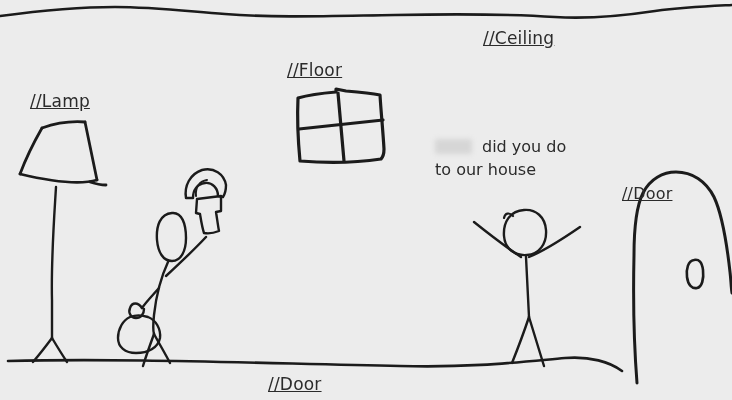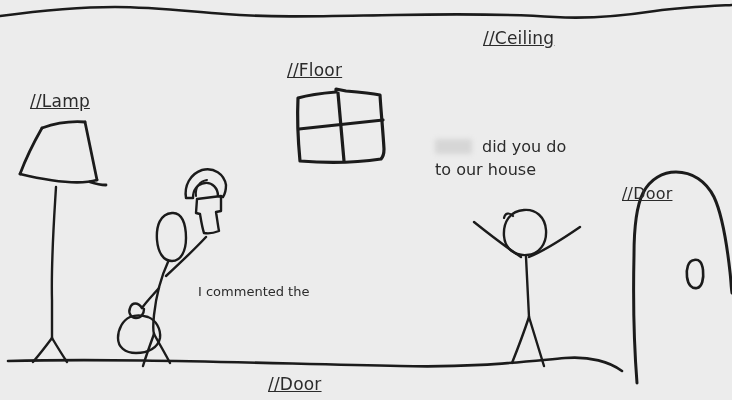--- a/index.html
+++ b/index.html
@@ -112,21 +112,20 @@
     </g>
   </svg>
 
   <div class="label" id="label-lamp">//Lamp</div>
   <div class="label" id="label-window">//Floor</div>
   <div class="label" id="label-ceiling">//Ceiling</div>
   <div class="label" id="label-door">//Door</div>
   <div class="label" id="label-floor">//Door</div>
 
   <div class="speech" id="speech-gary">
-    <div>I commented the</div>
   </div>
 
   <div class="speech" id="speech-roommate">
     <div class="row">
       <span class="censored"></span>
       <span>did you do</span>
     </div>
     <div>to our house</div>
   </div>
 

